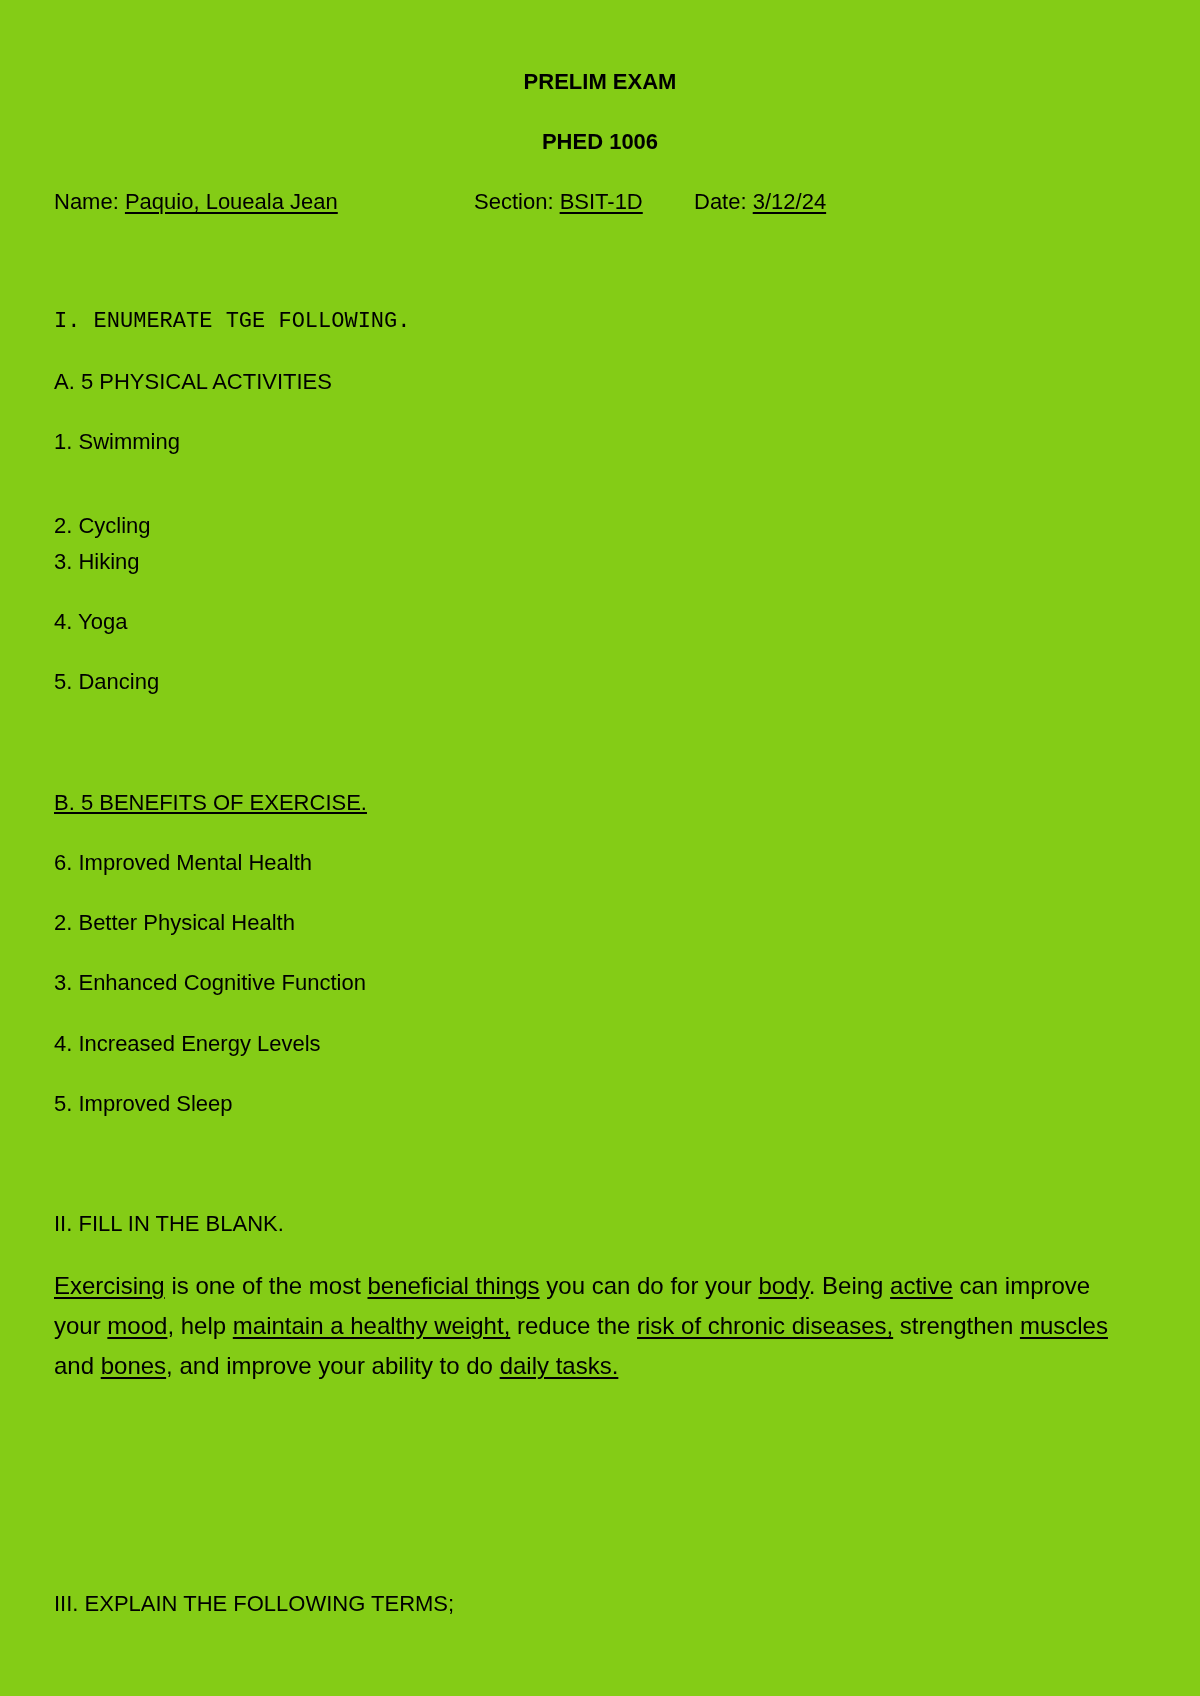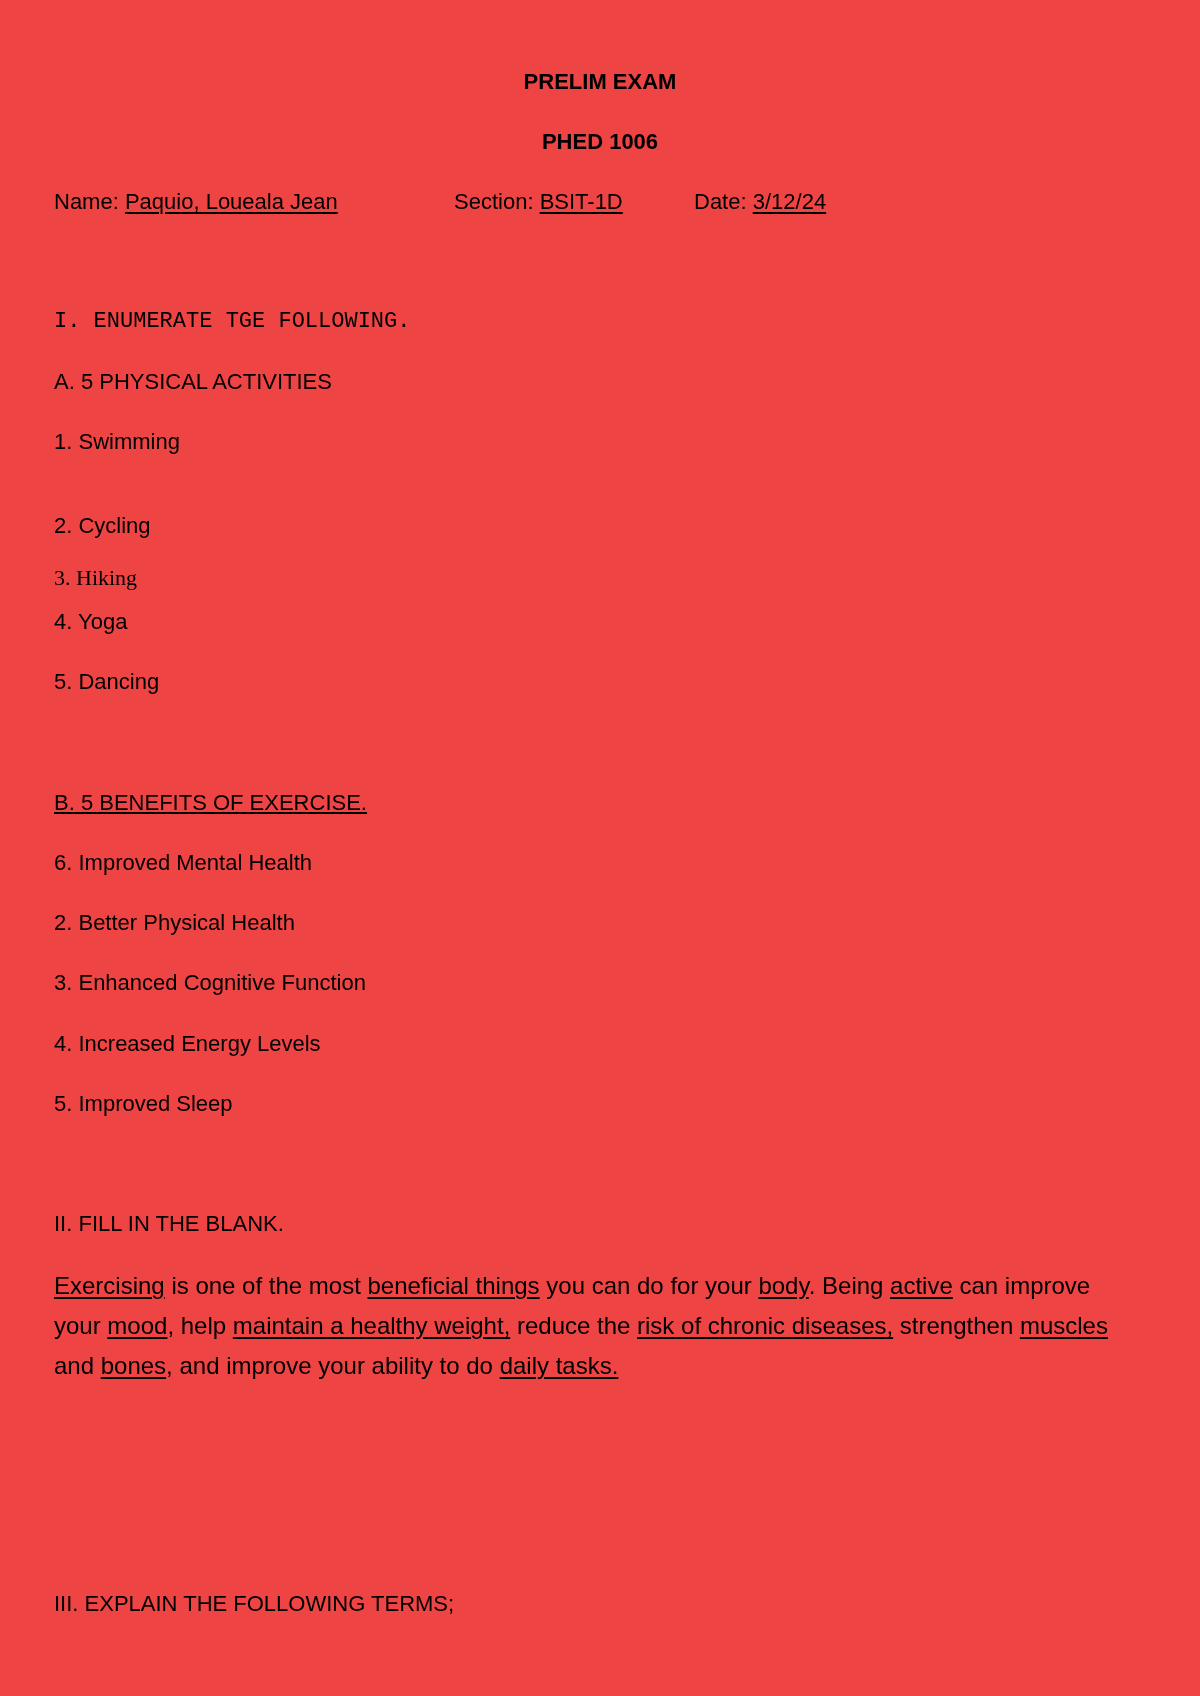--- a/index.html
+++ b/index.html
@@ -15,21 +15,21 @@
       font-family: "Liberation Sans", "DejaVu Sans", sans-serif;
       color: #000000;
       font-size: 22px;
     }
     .page {
       position: absolute;
       left: 0;
       top: 0;
       width: 1200px;
       height: 1696px;
-      background: #ef4444;
+      background: #84cc16;
     }
     .line {
       position: absolute;
       left: 54px;
       white-space: nowrap;
       line-height: 28px;
     }
     .center {
       left: 0;
       width: 1200px;
@@ -69,36 +69,36 @@
 <div class="page">
 
   <div class="line center" style="top:68px;">PRELIM EXAM</div>
   <div class="line center" style="top:128px;">PHED 1006</div>
 
   <div class="info-row">
     <span class="field" style="left:0;text-align:center;">
       <span>Name:</span>
       <span class="u">Paquio, Loueala Jean</span>
     </span>
-    <span class="field" style="left:400px;">
+    <span class="field" style="left:420px;">
       <span>Section:</span>
       <span class="u">BSIT-1D</span>
     </span>
     <span class="field" style="left:640px;">
       <span>Date:</span>
       <span class="u">3/12/24</span>
     </span>
   </div>
 
   <div class="line" style="top:308px;font-family:Liberation Mono, monospace;">I. ENUMERATE TGE FOLLOWING.</div>
 
   <div class="line" style="top:368px;">A. 5 PHYSICAL ACTIVITIES</div>
   <div class="line" style="top:428px;">1. Swimming</div>
   <div class="line" style="top:512px;">2. Cycling</div>
-  <div class="line" style="top:564px;font-family:Liberation Serif, serif;">3. Hiking</div>
+  <div class="line" style="top:548px;">3. Hiking</div>
   <div class="line" style="top:608px;">4. Yoga</div>
   <div class="line" style="top:668px;">5. Dancing</div>
 
   <div class="line" style="top:789px;text-decoration:underline;">B. 5 BENEFITS OF EXERCISE.</div>
   <div class="line" style="top:849px;">6. Improved Mental Health</div>
   <div class="line" style="top:909px;">2. Better Physical Health</div>
   <div class="line" style="top:969px;">3. Enhanced Cognitive Function</div>
   <div class="line" style="top:1030px;">4. Increased Energy Levels</div>
   <div class="line" style="top:1090px;">5. Improved Sleep</div>
 

